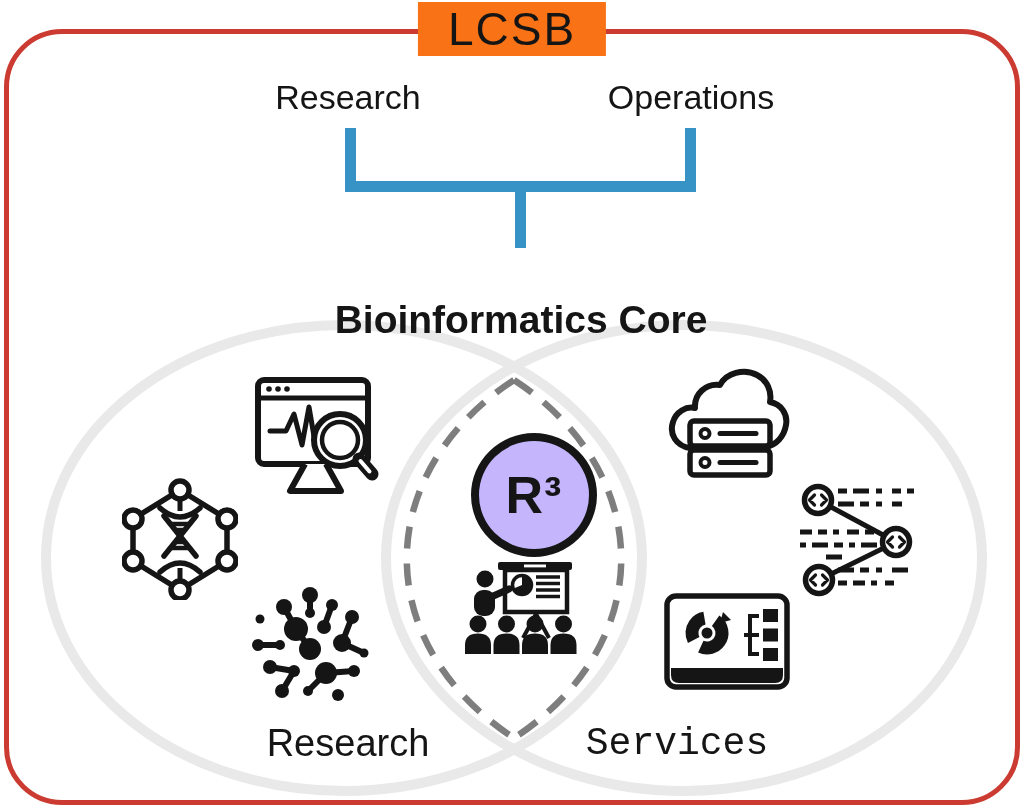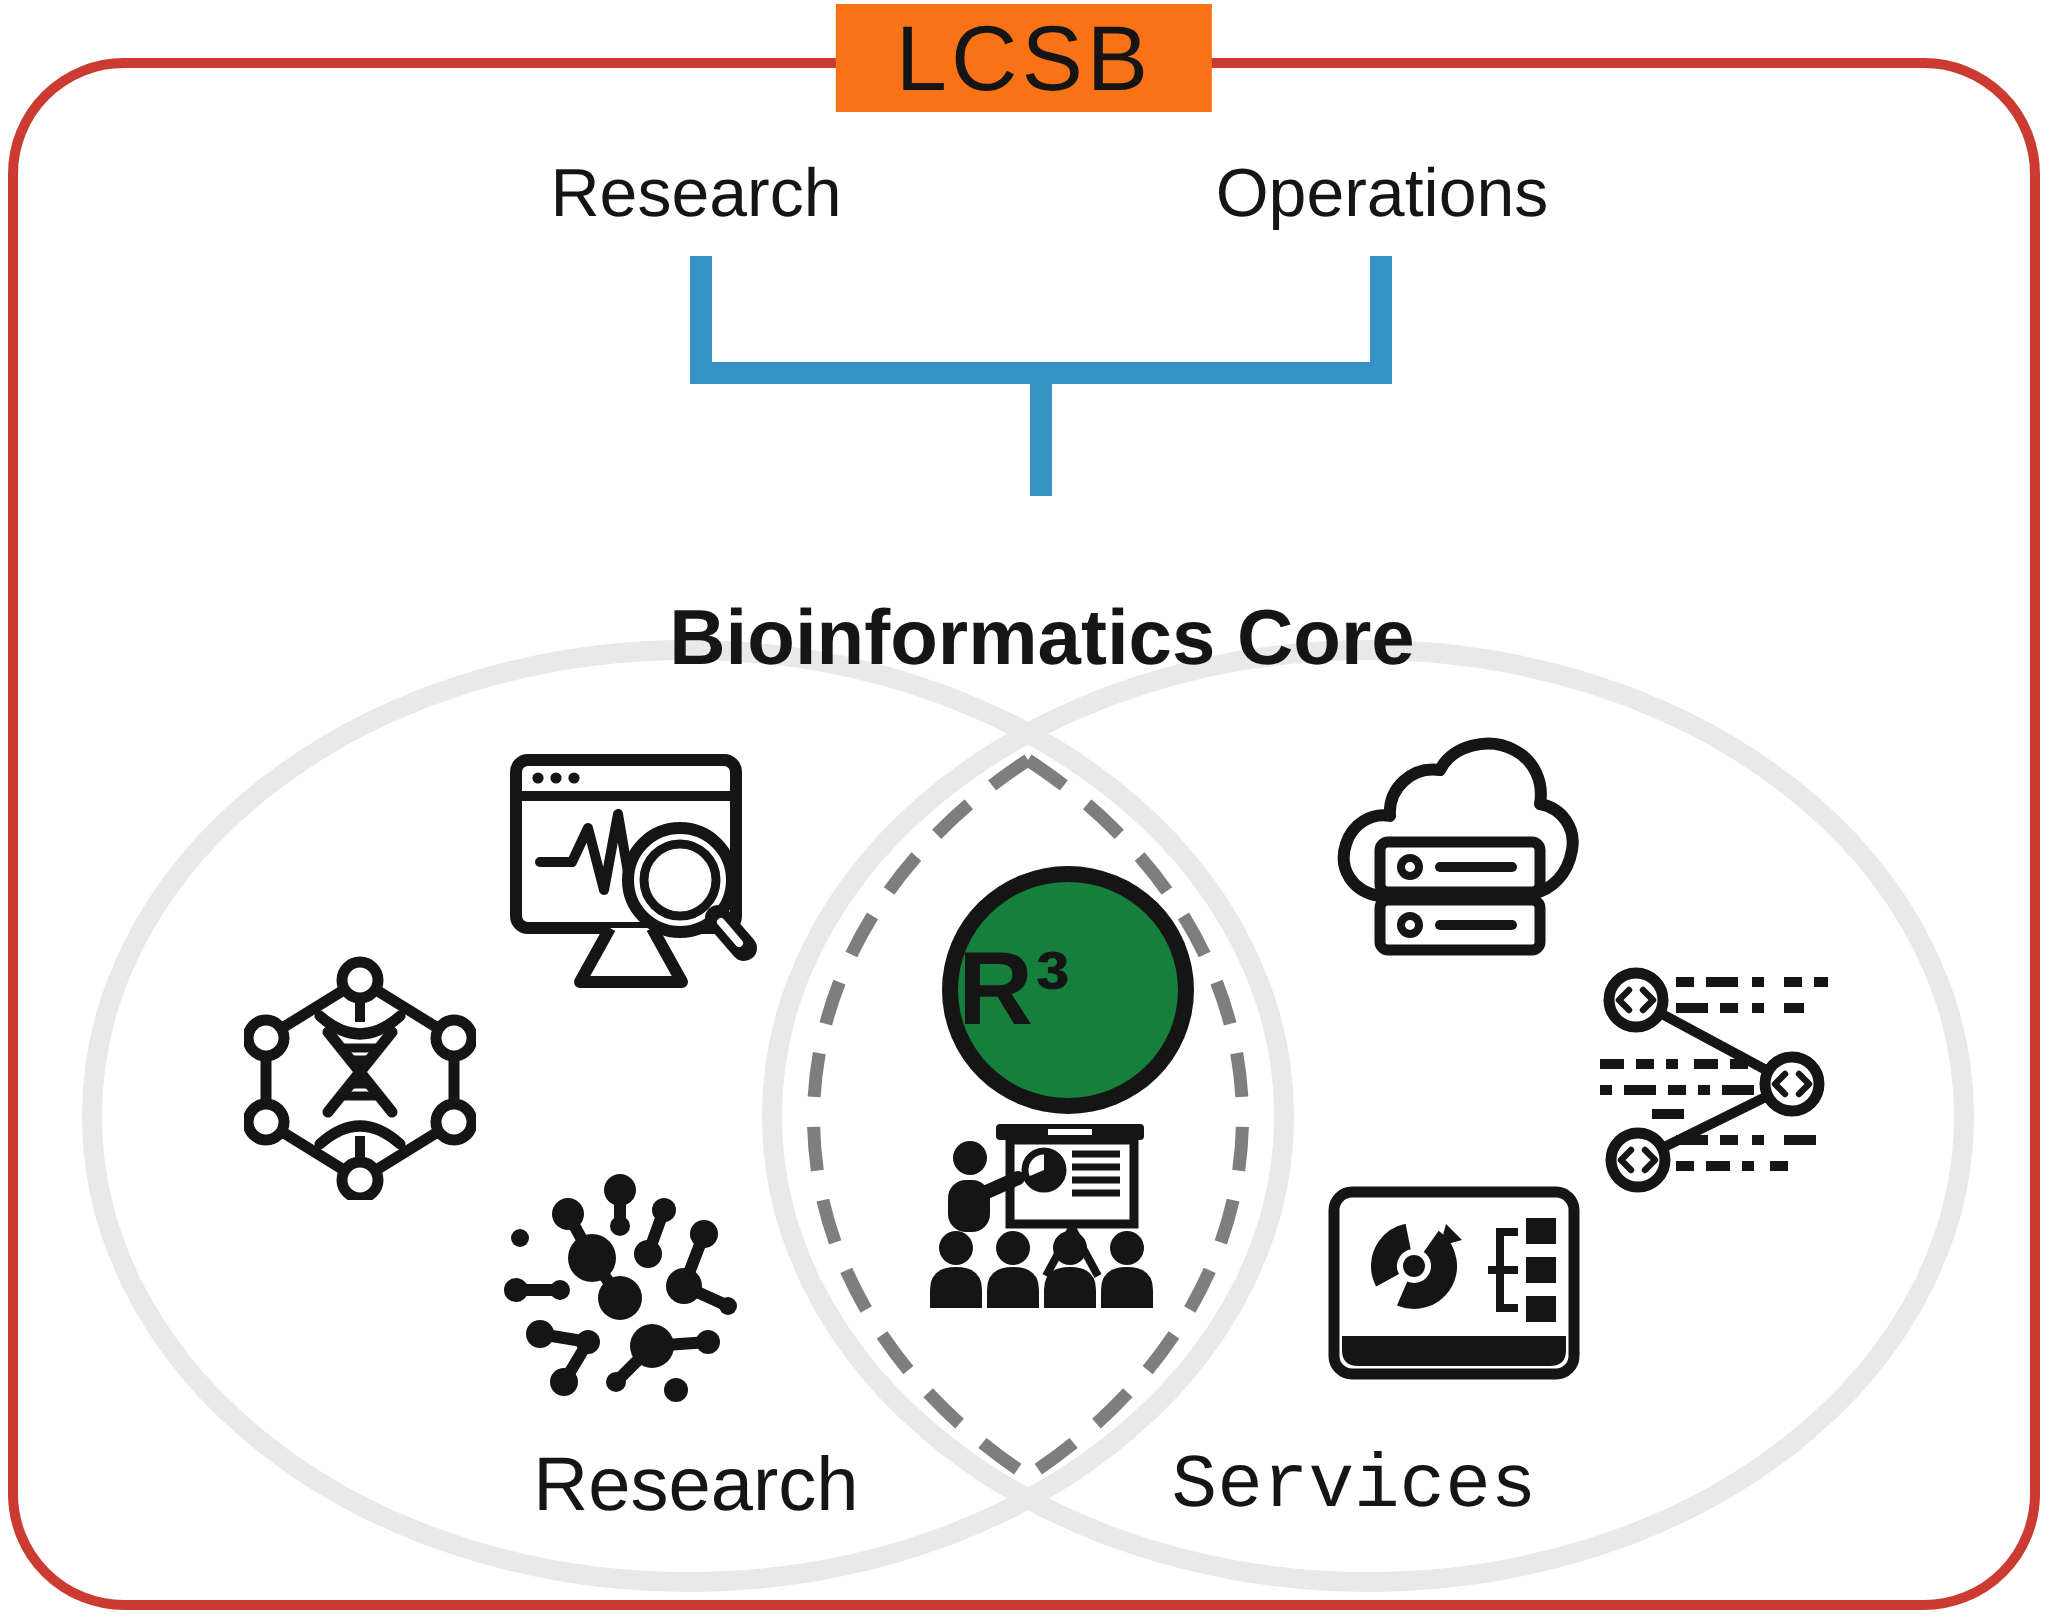--- a/index.html
+++ b/index.html
@@ -36,22 +36,22 @@
     font-size:39px;font-weight:bold;white-space:nowrap;z-index:3;margin-top:44px;
   }
   .bar{position:absolute;background:var(--accent_blue);z-index:2;}
   .venn-svg{position:absolute;left:0;top:0;z-index:1;}
   .venn-ring{fill:none;stroke:var(--venn_gray);stroke-width:10;}
   .dash-arc{fill:none;stroke:var(--dash_gray);stroke-width:6.5;stroke-dasharray:22 15;}
   .icon{position:absolute;z-index:3;color:var(--ink);}
   .r3-badge{
     position:absolute;left:471px;top:433px;width:110px;height:108px;
     border:8px solid var(--ink);border-radius:50%;z-index:3;
-    display:flex;align-items:center;justify-content:flex-start;
-    font-size:52px;font-weight:600;letter-spacing:1px;background:#15803d;
+    display:flex;align-items:center;justify-content:center;
+    font-size:52px;font-weight:600;letter-spacing:1px;background:#c4b5fd;
   }
 </style>
 </head>
 <body>
 
 <div class="canvas">
 
   <div class="red-frame"></div>
 
   <div class="page-title">LCSB</div>

